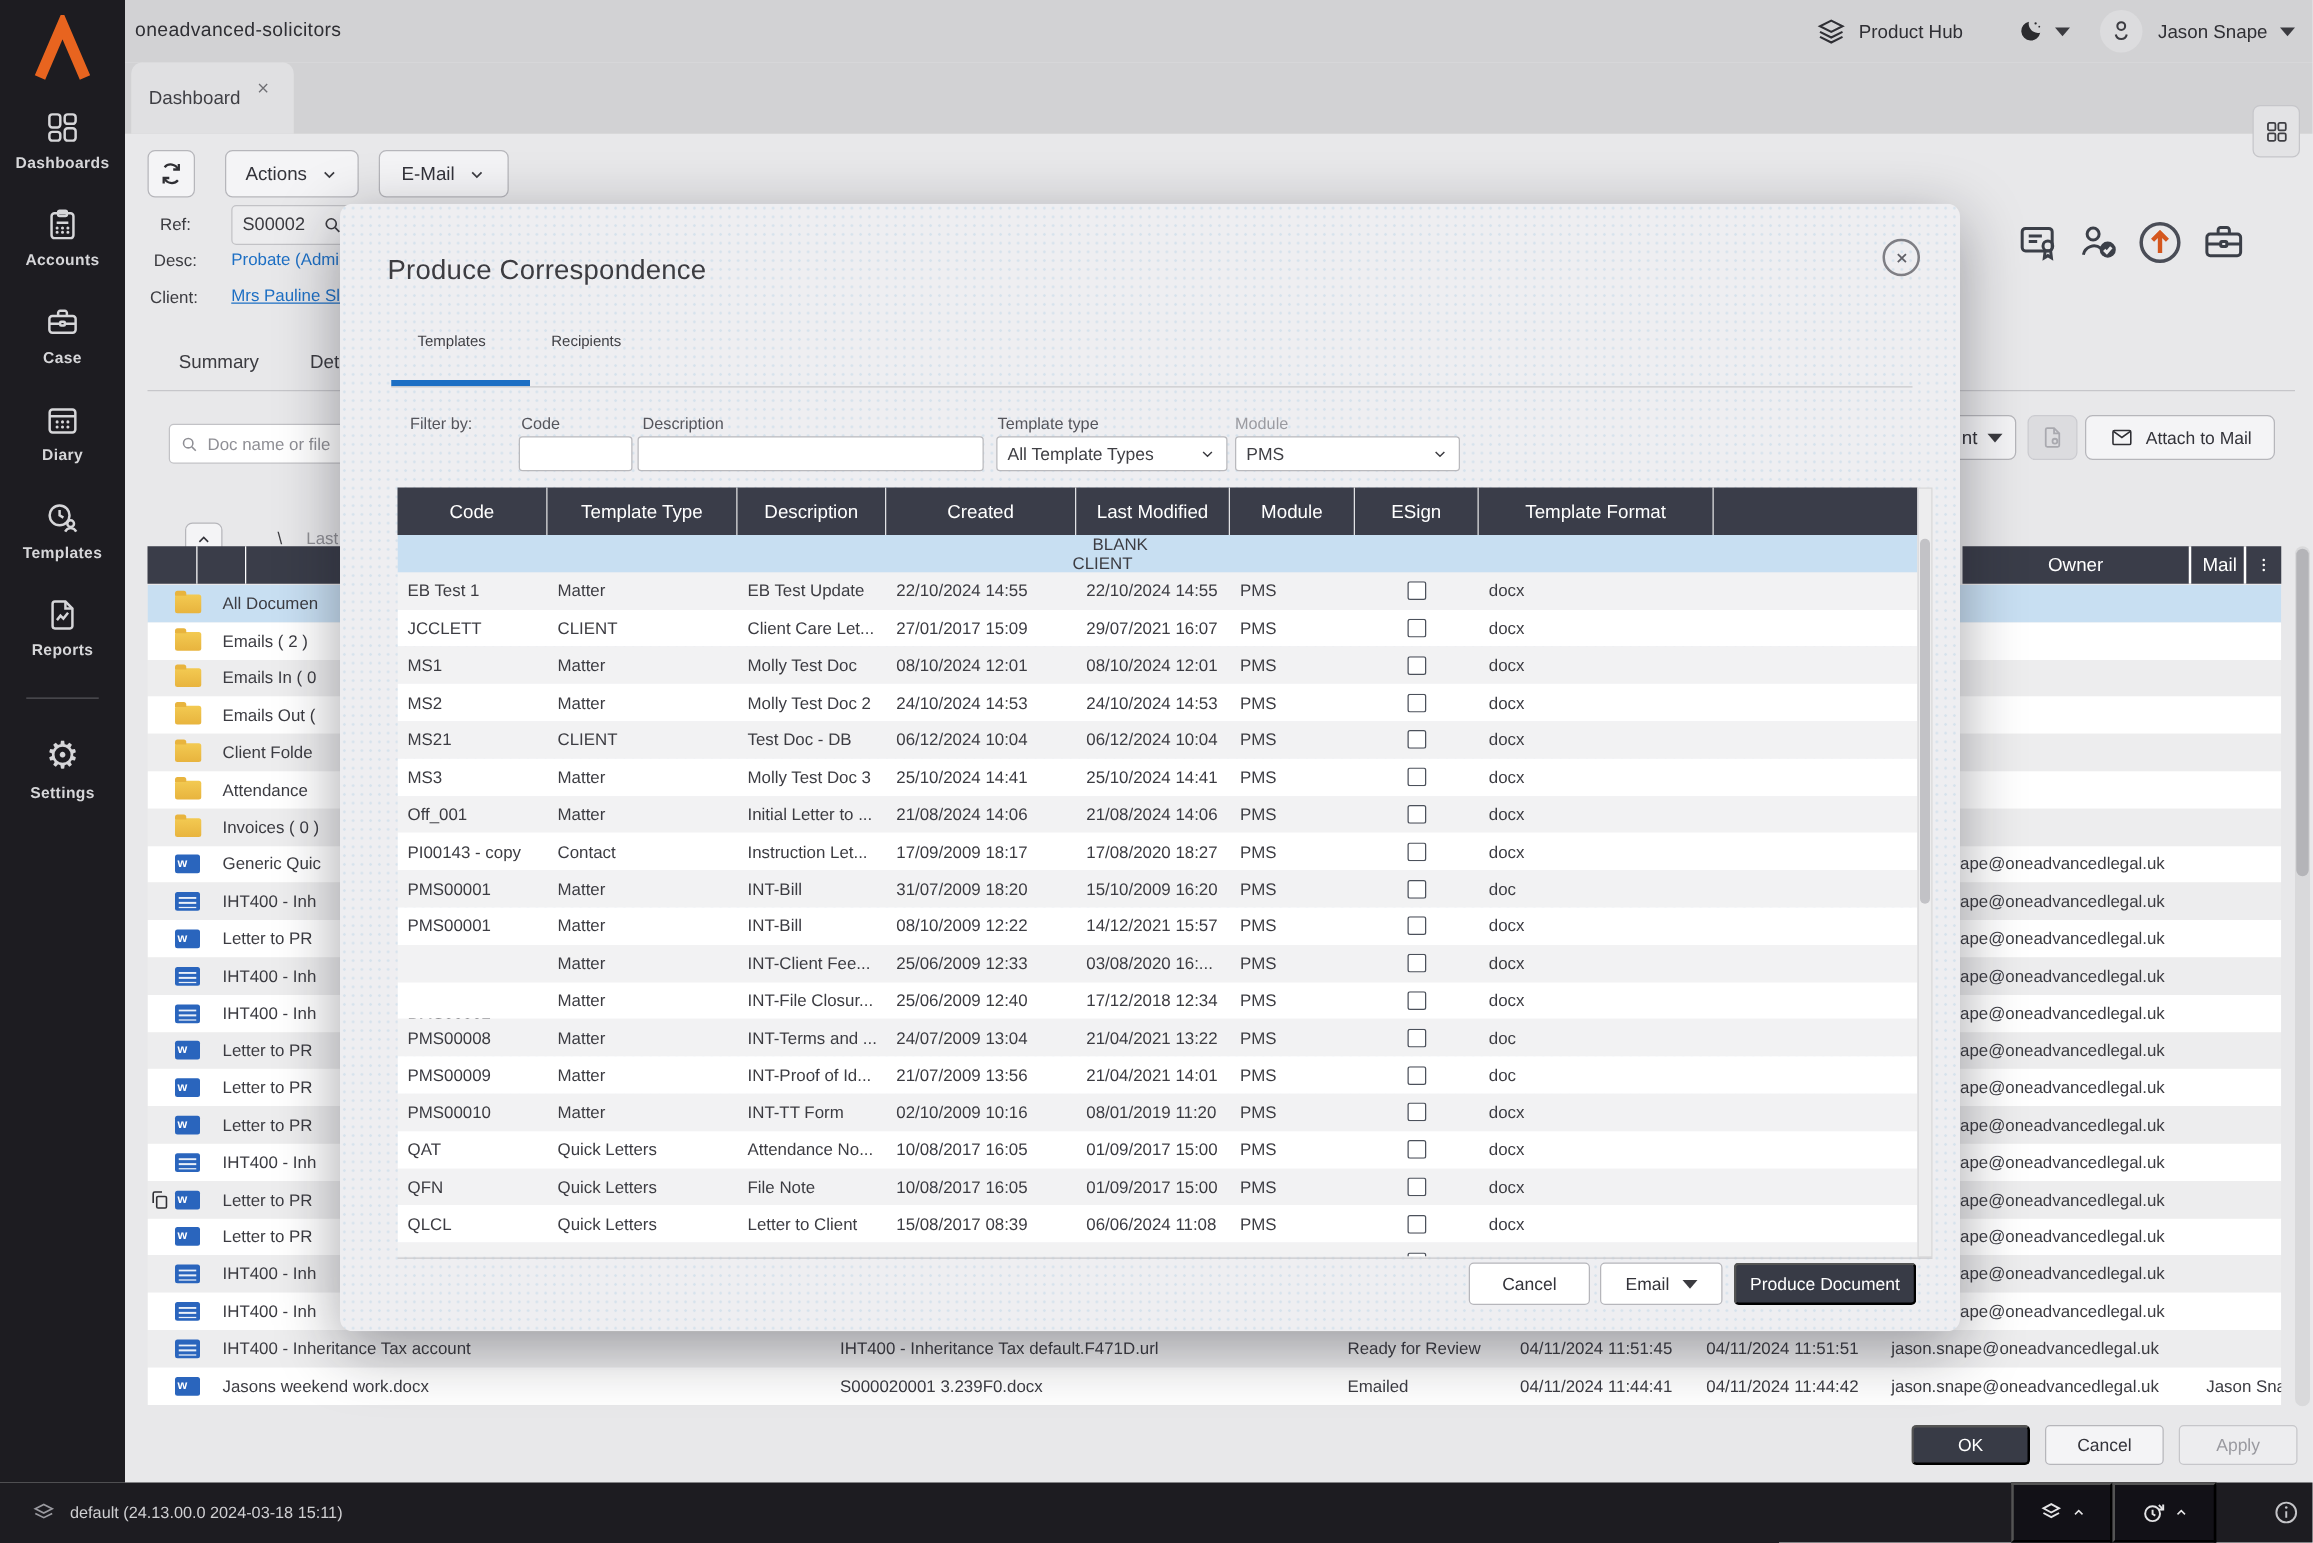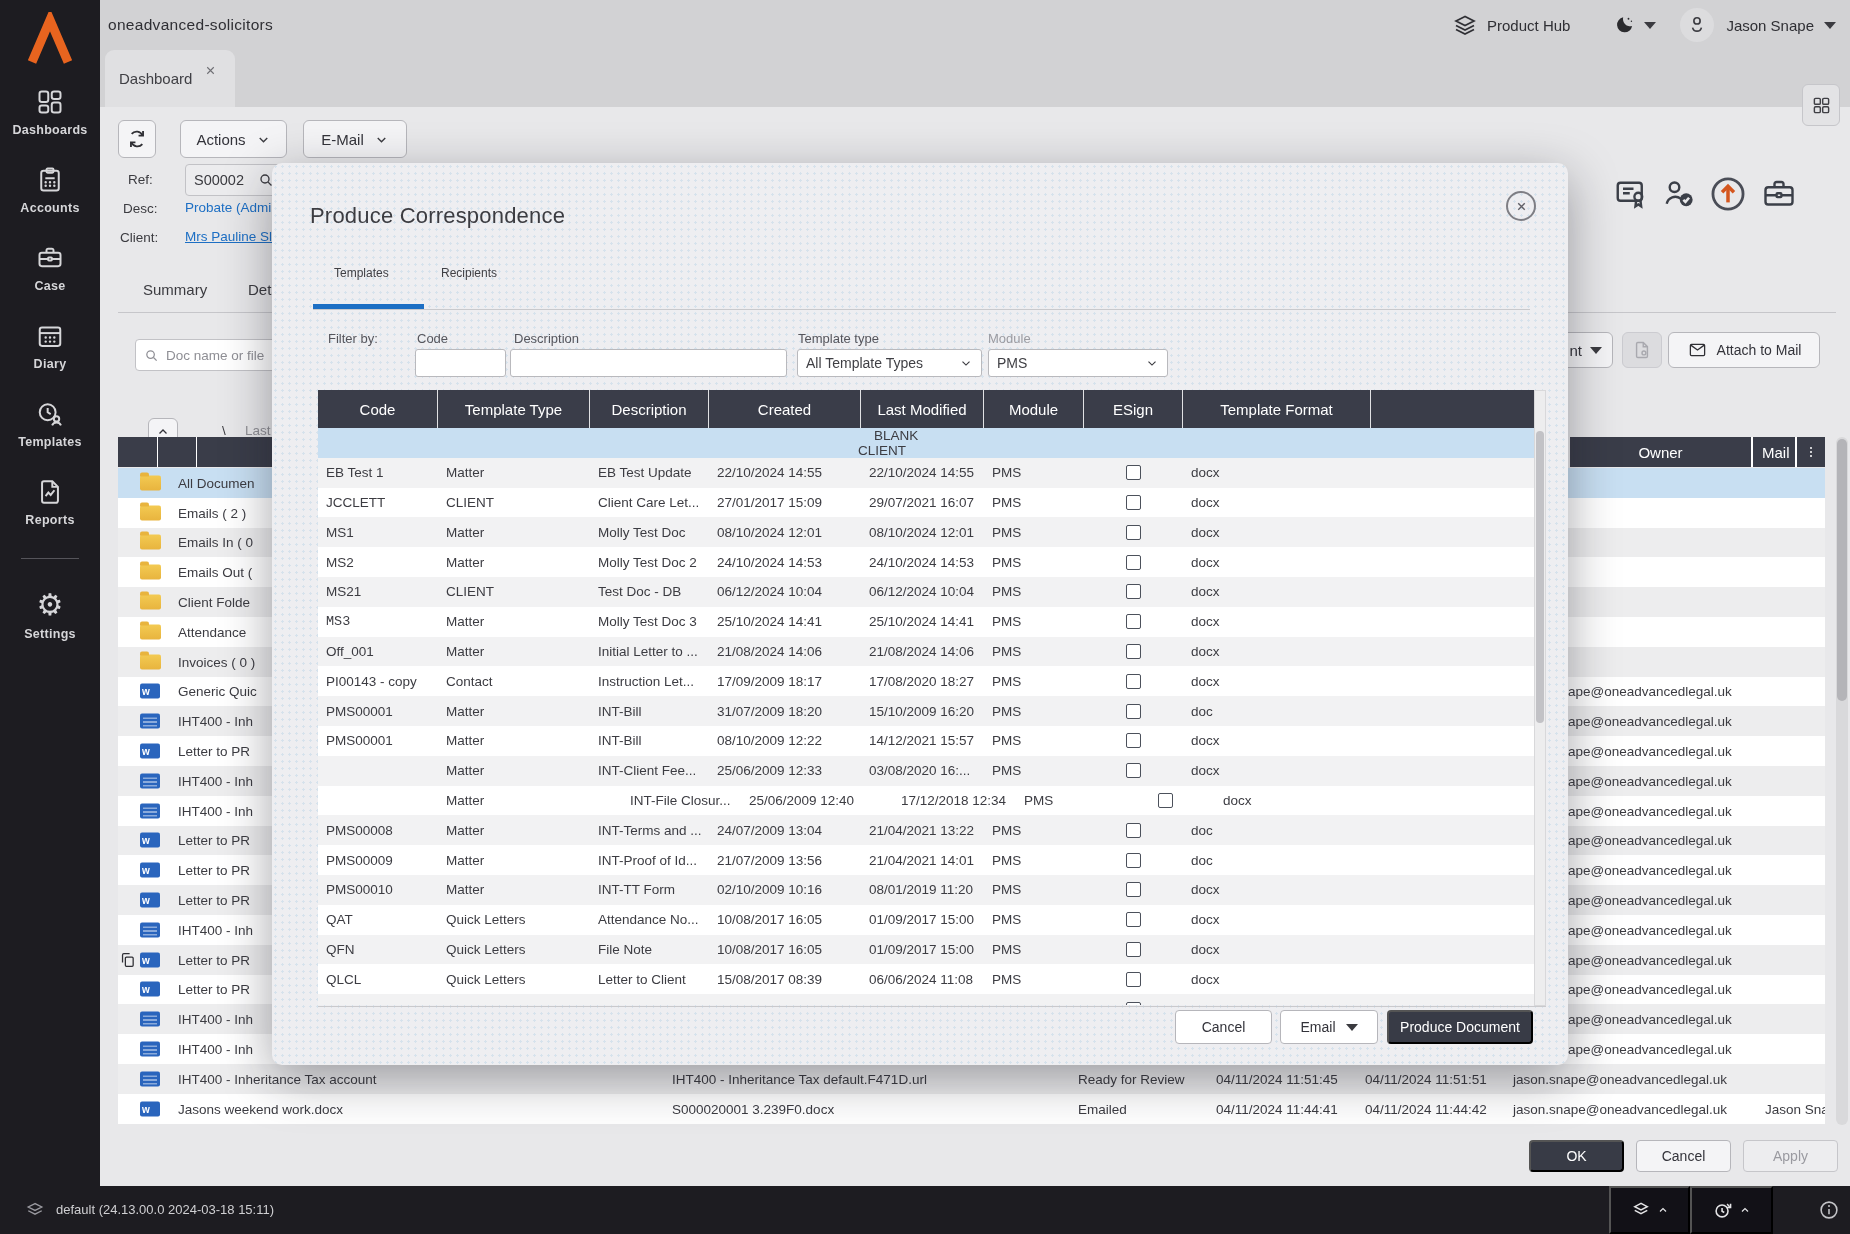--- a/index.html
+++ b/index.html
@@ -659,21 +659,21 @@
         <span class="mcell" style="width: 119px;">Test Doc - DB</span>
         <span class="mcell" style="width: 152px;">06/12/2024 10:04</span>
         <span class="mcell" style="width: 123px;">06/12/2024 10:04</span>
         <span class="mcell" style="width: 100px;">PMS</span>
         <span class="mcell esign" style="width: 99px;">
           <span class="cbx"></span>
         </span>
         <span class="mcell" style="width: 188px;">docx</span>
       </div>
       <div class="mrow" style="top: 178.8px;">
-        <span class="mcell" style="width: 120px; font-family: Liberation Mono, monospace;">MS3</span>
+        <span class="mcell" style="width: 120px;">MS3</span>
         <span class="mcell" style="width: 152px;">Matter</span>
         <span class="mcell" style="width: 119px;">Molly Test Doc 3</span>
         <span class="mcell" style="width: 152px;">25/10/2024 14:41</span>
         <span class="mcell" style="width: 123px;">25/10/2024 14:41</span>
         <span class="mcell" style="width: 100px;">PMS</span>
         <span class="mcell esign" style="width: 99px;">
           <span class="cbx"></span>
         </span>
         <span class="mcell" style="width: 188px;">docx</span>
       </div>
@@ -733,21 +733,21 @@
         <span class="mcell" style="width: 123px;">03/08/2020 16:...</span>
         <span class="mcell" style="width: 100px;">PMS</span>
         <span class="mcell esign" style="width: 99px;">
           <span class="cbx"></span>
         </span>
         <span class="mcell" style="width: 188px;">docx</span>
       </div>
       <div class="mrow" style="top: 357.6px;">
         <span class="mcell" style="width: 120px; margin-top: 38px;">PMS00007</span>
         <span class="mcell" style="width: 152px;">Matter</span>
-        <span class="mcell" style="width: 119px; margin-left: 32px;">INT-File Closur...</span>
+        <span class="mcell" style="width: 119px;">INT-File Closur...</span>
         <span class="mcell" style="width: 152px;">25/06/2009 12:40</span>
         <span class="mcell" style="width: 123px;">17/12/2018 12:34</span>
         <span class="mcell" style="width: 100px;">PMS</span>
         <span class="mcell esign" style="width: 99px;">
           <span class="cbx"></span>
         </span>
         <span class="mcell" style="width: 188px;">docx</span>
       </div>
       <div class="mrow alt" style="top: 387.4px;">
         <span class="mcell" style="width: 120px;">PMS00008</span>

